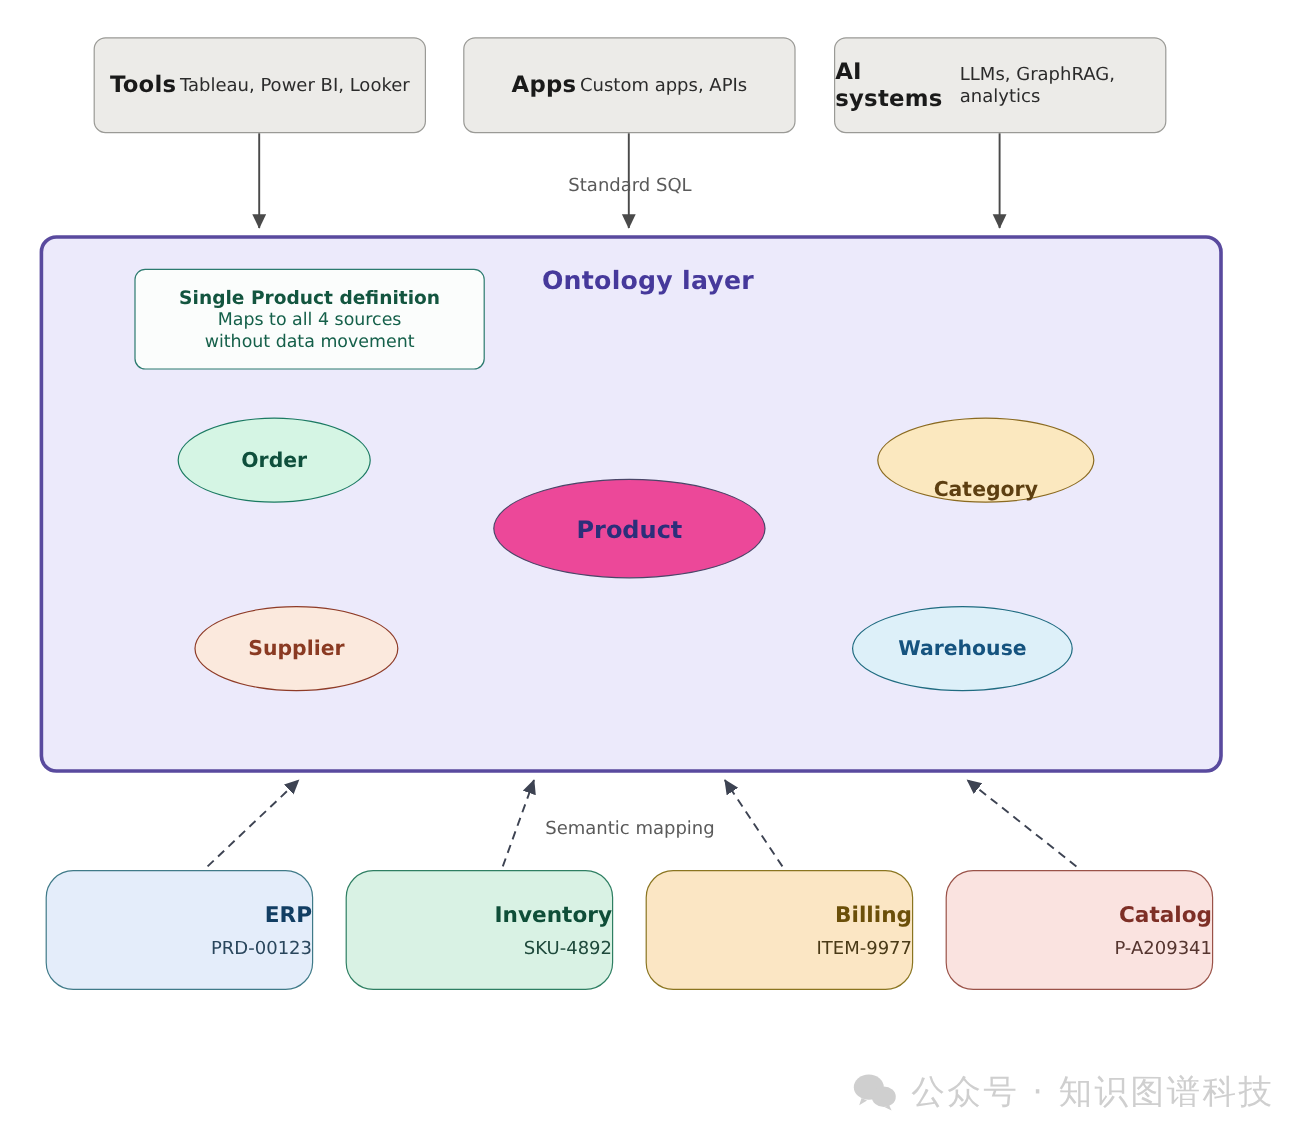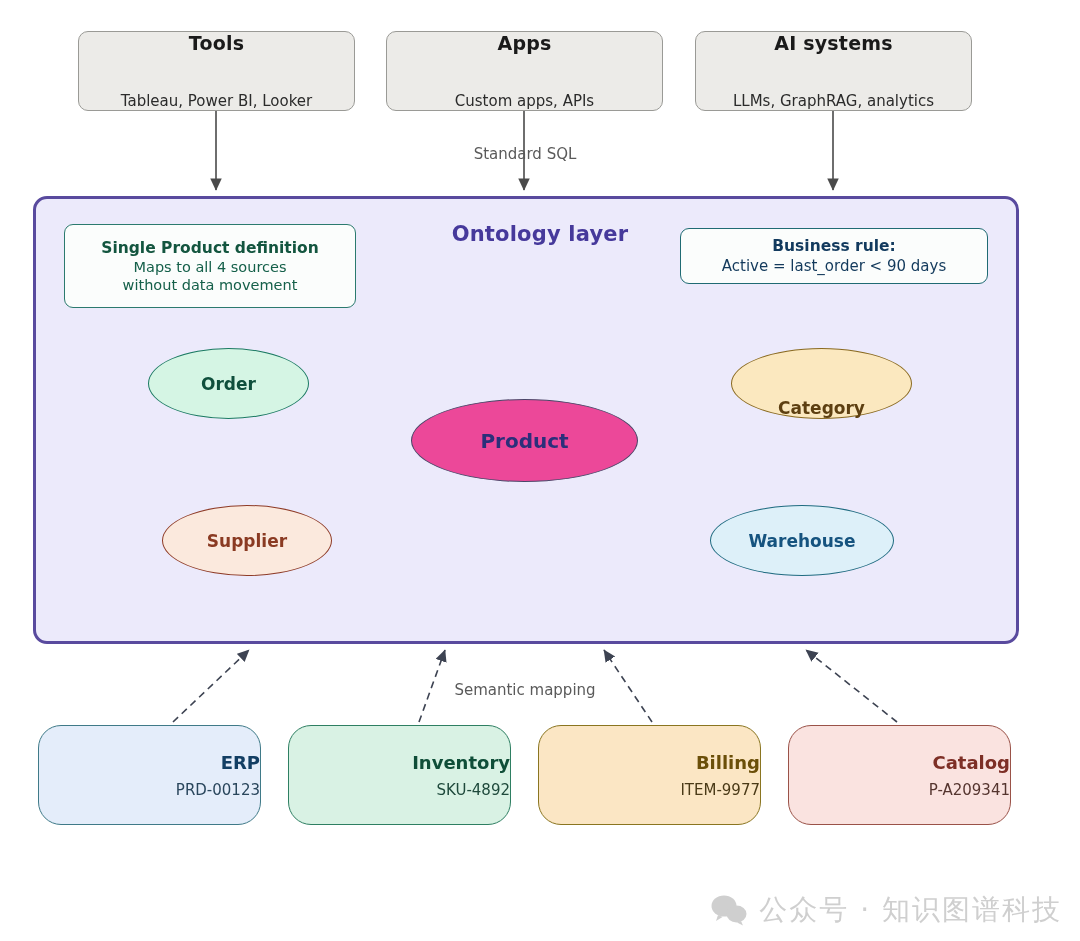--- a/index.html
+++ b/index.html
@@ -21,23 +21,23 @@
     pointer-events: none;
   }
 
   
   .consumer {
     position: absolute;
     background: #ecebe8;
     border: 1.3px solid #9a9a96;
     border-radius: 10px;
     display: flex;
-    flex-direction: column;
+    flex-direction: row;
     align-items: center;
-    justify-content: space-between;
+    justify-content: center;
     gap: 3px;
   }
   .consumer .c-title {
     font-size: 19px; font-weight: bold; color: #1a1a1a;
     letter-spacing: .2px;
   }
   .consumer .c-sub {
     font-size: 15px; color: #2b2b2b;
   }
 
@@ -63,20 +63,21 @@
   .note {
     position: absolute;
     background: #fbfdfc;
     border-radius: 9px;
     display: flex;
     flex-direction: column;
     align-items: center;
     justify-content: center;
     gap: 2px;
     text-align: center;
+    margin-left: 48px;
   }
   #note-definition {
     left: 64px; top: 224px; width: 292px; height: 84px;
     border: 1.6px solid #2b7a6e;
   }
   #note-definition .n-title {
     font-size: 15.5px; font-weight: bold; color: #13553f;
   }
   #note-definition .n-line {
     font-size: 14.5px; color: #15604a;
@@ -287,24 +288,20 @@
   <div id="ontology-layer"></div>
 
   <div id="ontology-title">Ontology layer</div>
 
   <div class="note" id="note-definition">
     <div class="n-title">Single Product definition</div>
     <div class="n-line">Maps to all 4 sources</div>
     <div class="n-line">without data movement</div>
   </div>
 
-  <div class="note" id="note-rule">
-    <div class="n-title">Business rule:</div>
-    <div class="n-line">Active = last_order &lt; 90 days</div>
-  </div>
 
   <div class="node" id="node-order">
     <span>Order</span>
   </div>
   <div class="node" id="node-supplier">
     <span>Supplier</span>
   </div>
   <div class="node" id="node-product">
     <span>Product</span>
   </div>

